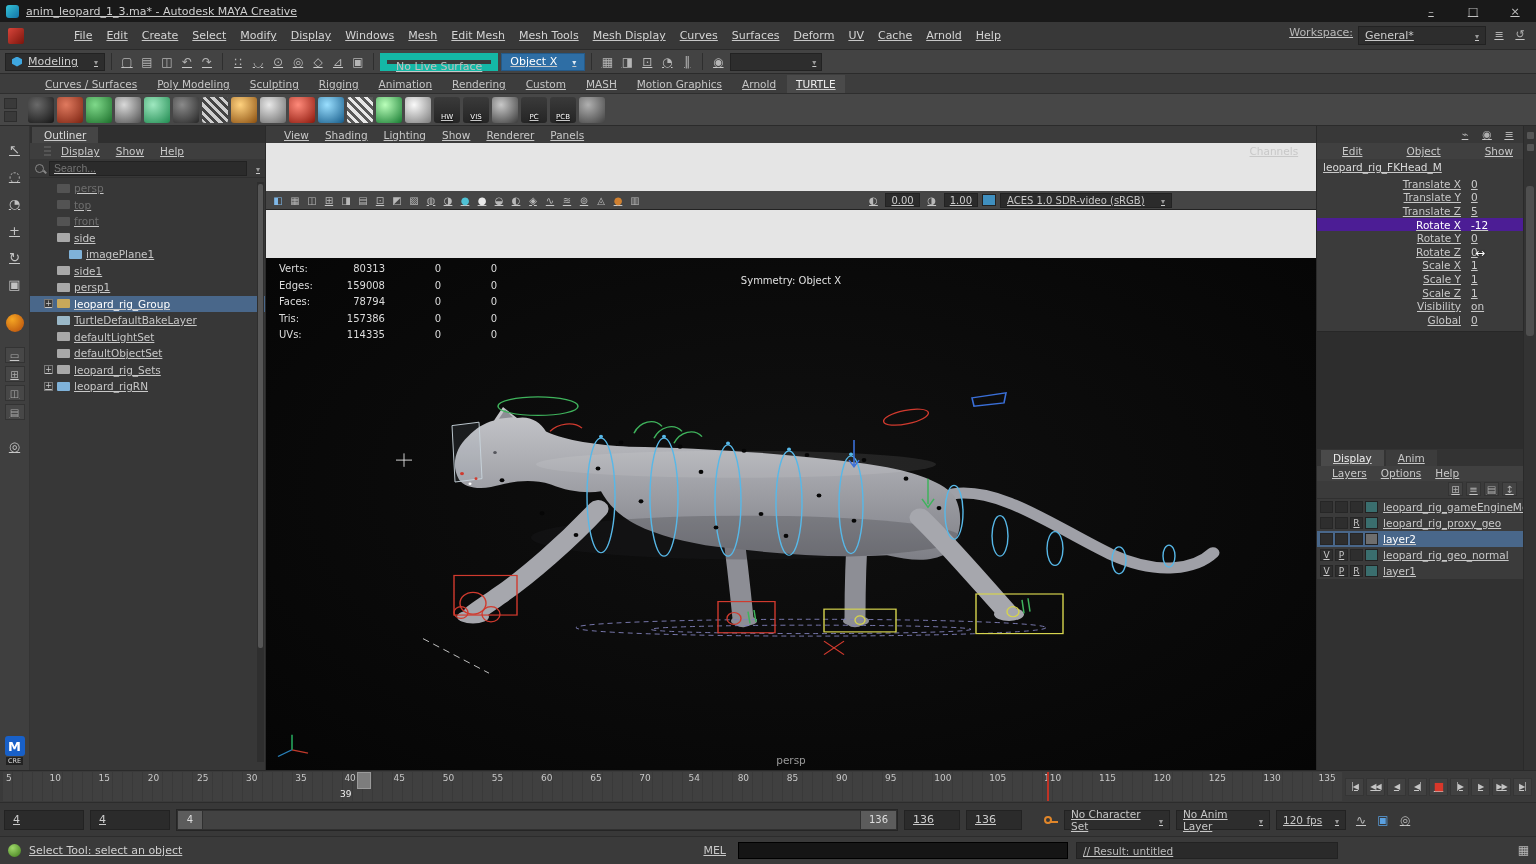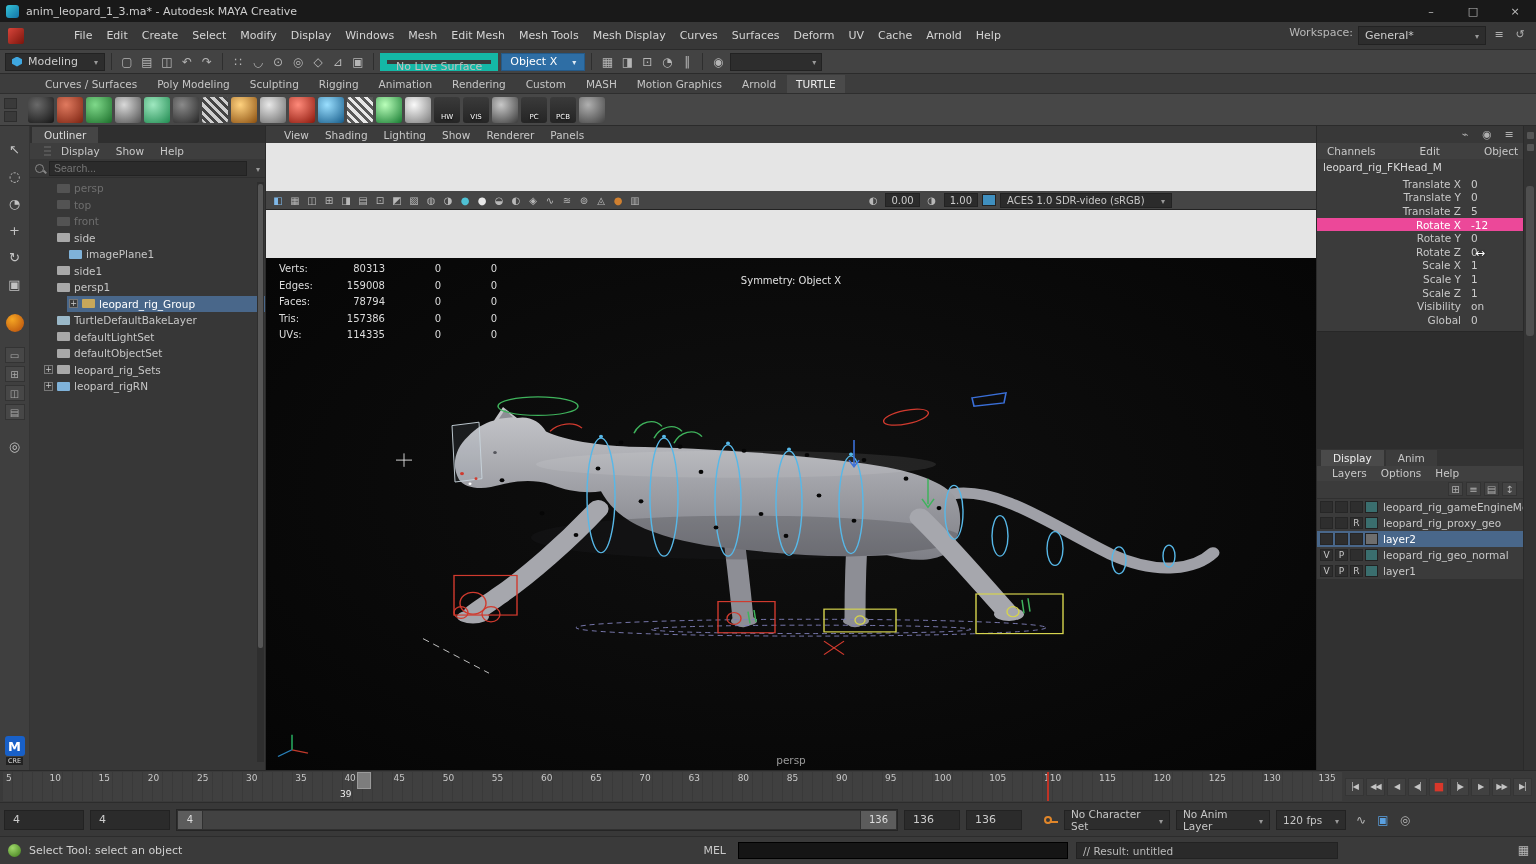--- a/index.html
+++ b/index.html
@@ -1,18 +1,18 @@
 <!DOCTYPE html>
 <html><head>
 <meta charset="utf-8">
 <style>
   *{box-sizing:border-box;margin:0;padding:0;}
   html,body{width:1536px;height:864px;overflow:hidden;}
   body{background:#333;font-family:"DejaVu Sans","Liberation Sans",sans-serif;font-size:11px;color:#c8c8c8;}
-  #app{position:relative;width:1536px;height:864px;background:#333;}
+  #app{position:relative;width:1536px;height:864px;background:#333;text-decoration:underline;}
   button{font-family:inherit;cursor:default;}
   .caret::after{content:"▾";font-size:8px;color:#999;margin-left:4px;}
 
   
   .titlebar{height:22px;background:#191919;display:flex;align-items:center;padding-left:6px;}
   .app-icon{width:13px;height:13px;border-radius:3px;background:linear-gradient(135deg,#35c4d7,#1273a8);margin-right:7px;flex:none;}
   .title-text{font-size:11px;color:#cfcfcf;}
   .win-controls{margin-left:auto;display:flex;height:100%;}
   .win-btn{width:42px;height:100%;background:transparent;border:none;color:#bdbdbd;font-size:11px;display:flex;align-items:center;justify-content:center;}
 
@@ -98,27 +98,27 @@
   .hud-row{display:flex;font-size:10px;color:#dcdcdc;line-height:16.6px;}
   .hud-label{width:46px;}
   .hud-val{width:60px;text-align:right;}
   .hud-c{width:56px;text-align:right;}
   .symmetry-hud{position:absolute;top:17px;left:50%;transform:translateX(-50%);font-size:10px;color:#e0e0e0;}
   .camera-label{position:absolute;bottom:4px;left:50%;transform:translateX(-50%);font-size:10.5px;color:#9a9a9a;}
 
   
   .rightpanel{width:207px;background:#3b3b3b;display:flex;flex-direction:column;border-left:1px solid #2a2a2a;font-size:10.5px;position:relative;}
   .rp-top{height:17px;display:flex;align-items:center;justify-content:flex-end;gap:6px;padding-right:6px;background:#383838;flex:none;}
-  .cb-menus{height:16px;display:flex;align-items:center;justify-content:space-between;padding:0 10px;background:#404040;flex:none;gap:44px;}
+  .cb-menus{height:16px;display:flex;align-items:center;justify-content:flex-end;padding:0 10px;background:#404040;flex:none;gap:44px;}
   .cb-object{height:16px;display:flex;align-items:center;padding:0 6px;color:#dadada;flex:none;}
   .channels{padding:2px 0 4px;flex:none;}
   .ch-row{height:13.6px;display:flex;align-items:center;}
   .ch-name{flex:1;text-align:right;padding-right:10px;color:#c8c8c8;}
   .ch-val{width:52px;color:#cccccc;}
-  .ch-row.selected{background:#ec4899;}
+  .ch-row.selected{background:#4c1d95;}
   .ch-row.selected .ch-name,.ch-row.selected .ch-val{color:#fff;}
   .cb-filler{flex:0 0 118px;background:#2d2d2d;border-top:1px solid #272727;}
   .le-tabs{height:17px;background:#333;display:flex;align-items:flex-end;padding-left:4px;gap:2px;flex:none;}
   .le-tab{padding:2px 12px;background:#3c3c3c;color:#c6c6c6;}
   .le-tab.active{background:#4a4a4a;color:#eee;}
   .le-menus{height:15px;display:flex;align-items:center;padding-left:8px;background:#404040;flex:none;}
   .le-menus .panel-menu-item{padding:0 7px;}
   .le-toolbar{height:18px;display:flex;align-items:center;justify-content:flex-end;gap:3px;padding-right:6px;background:#3b3b3b;border-bottom:1px solid #303030;flex:none;}
   .le-icon{width:15px;height:14px;display:flex;align-items:center;justify-content:center;color:#b0b0b0;font-size:10px;background:#444;border:1px solid #333;}
   .layer-row{height:16px;display:flex;align-items:center;gap:2px;padding:0 3px;}
@@ -427,21 +427,21 @@
           <div class="tree-row" style="padding-left: 14px;">
           <span class="expander"></span>
           <span class="tree-icon" style="background: rgb(168, 168, 168);"></span>
           <span class="tree-label">side1</span>
         </div>
           <div class="tree-row" style="padding-left: 14px;">
           <span class="expander"></span>
           <span class="tree-icon" style="background: rgb(168, 168, 168);"></span>
           <span class="tree-label">persp1</span>
         </div>
-          <div class="tree-row selected exp" style="padding-left: 2px; margin-left: 37px;">
+          <div class="tree-row selected exp" style="padding-left: 14px;">
           <span class="expander"></span>
           <span class="tree-icon" style="background: rgb(200, 168, 90);"></span>
           <span class="tree-label">leopard_rig_Group</span>
         </div>
           <div class="tree-row" style="padding-left: 14px;">
           <span class="expander"></span>
           <span class="tree-icon" style="background: rgb(154, 184, 200);"></span>
           <span class="tree-label">TurtleDefaultBakeLayer</span>
         </div>
           <div class="tree-row" style="padding-left: 14px;">
@@ -825,21 +825,21 @@
           <span class="tick">25</span>
           <span class="tick">30</span>
           <span class="tick">35</span>
           <span class="tick">40</span>
           <span class="tick">45</span>
           <span class="tick">50</span>
           <span class="tick">55</span>
           <span class="tick">60</span>
           <span class="tick">65</span>
           <span class="tick">70</span>
-          <span class="tick">63</span>
+          <span class="tick">54</span>
           <span class="tick">80</span>
           <span class="tick">85</span>
           <span class="tick">90</span>
           <span class="tick">95</span>
           <span class="tick">100</span>
           <span class="tick">105</span>
           <span class="tick">110</span>
           <span class="tick">115</span>
           <span class="tick">120</span>
           <span class="tick">125</span>

